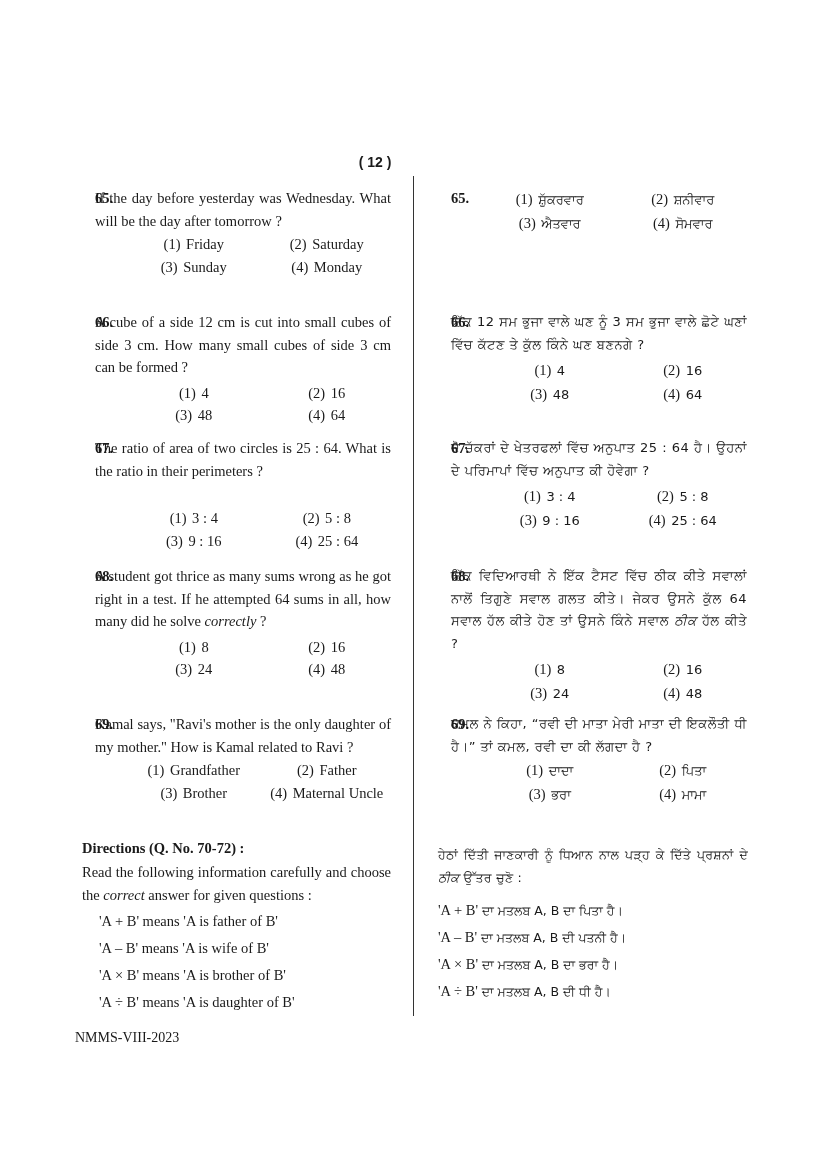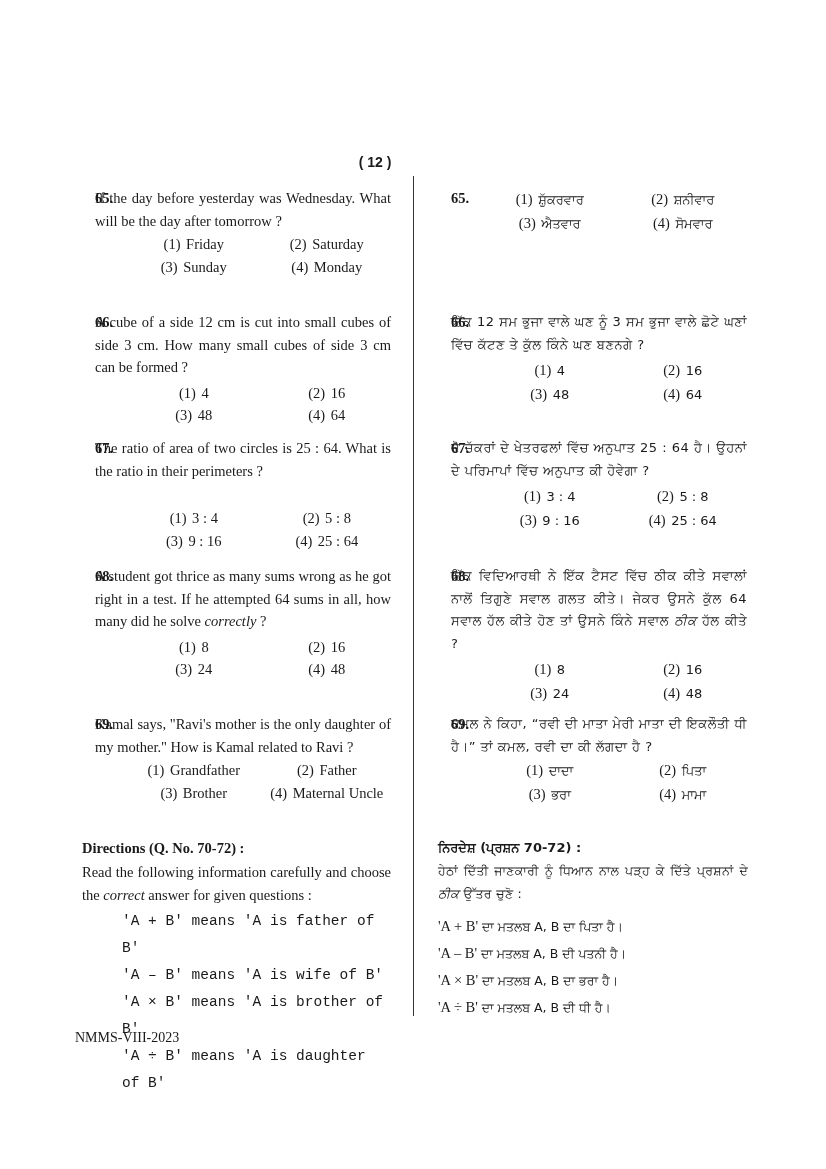--- a/index.html
+++ b/index.html
@@ -89,21 +89,21 @@
       <div class="opt"><span class="n">(2)</span><span>Father</span></div>
       <div class="opt"><span class="n">(3)</span><span>Brother</span></div>
       <div class="opt"><span class="n">(4)</span><span>Maternal Uncle</span></div>
     </div>
   </div>
 </div>
 
 <div class="dir en-dir" style="left:82px; top:840px; width:309px;">
   <div class="dir-title">Directions (Q. No. 70-72) :</div>
   <div class="dir-text"><span>Read the following information carefully and choose the </span><em class="b">correct</em><span> answer for given questions :</span></div>
-  <div style="margin-left:40px; margin-top:2px;font-family:Liberation Mono, monospace;">
+  <div style="margin-left:17px; margin-top:2px;">
     <div class="rule">'A + B' means 'A is father of B'</div>
     <div class="rule">'A – B' means 'A is wife of B'</div>
     <div class="rule">'A × B' means 'A is brother of B'</div>
     <div class="rule">'A ÷ B' means 'A is daughter of B'</div>
   </div>
 </div>
 
 <div class="col col-pa pa">
 
   <div class="q" style="top:187px">
@@ -155,21 +155,20 @@
     <div class="opts">
       <div class="opt"><span class="n">(1)</span><span class="t">ਦਾਦਾ</span></div>
       <div class="opt"><span class="n">(2)</span><span class="t">ਪਿਤਾ</span></div>
       <div class="opt"><span class="n">(3)</span><span class="t">ਭਰਾ</span></div>
       <div class="opt"><span class="n">(4)</span><span class="t">ਮਾਮਾ</span></div>
     </div>
   </div>
 </div>
 
 <div class="dir pa-dir" style="left:438px; top:840px; width:310px;">
-  <div class="dir-title">ਨਿਰਦੇਸ਼ (ਪ੍ਰਸ਼ਨ 70-72) :</div>
   <div class="dir-text"><span>ਹੇਠਾਂ ਦਿੱਤੀ ਜਾਣਕਾਰੀ ਨੂੰ ਧਿਆਨ ਨਾਲ ਪੜ੍ਹ ਕੇ ਦਿੱਤੇ ਪ੍ਰਸ਼ਨਾਂ ਦੇ </span><em class="b">ਠੀਕ</em><span> ਉੱਤਰ ਚੁਣੋ :</span></div>
   <div style="margin-top:8px;">
     <div class="rule"><span>'A + B'</span><span class="pt"> ਦਾ ਮਤਲਬ A, B ਦਾ ਪਿਤਾ ਹੈ।</span></div>
     <div class="rule"><span>'A – B'</span><span class="pt"> ਦਾ ਮਤਲਬ A, B ਦੀ ਪਤਨੀ ਹੈ।</span></div>
     <div class="rule"><span>'A × B'</span><span class="pt"> ਦਾ ਮਤਲਬ A, B ਦਾ ਭਰਾ ਹੈ।</span></div>
     <div class="rule"><span>'A ÷ B'</span><span class="pt"> ਦਾ ਮਤਲਬ A, B ਦੀ ਧੀ ਹੈ।</span></div>
   </div>
 </div>
 
 <div class="footer">NMMS-VIII-2023</div>

